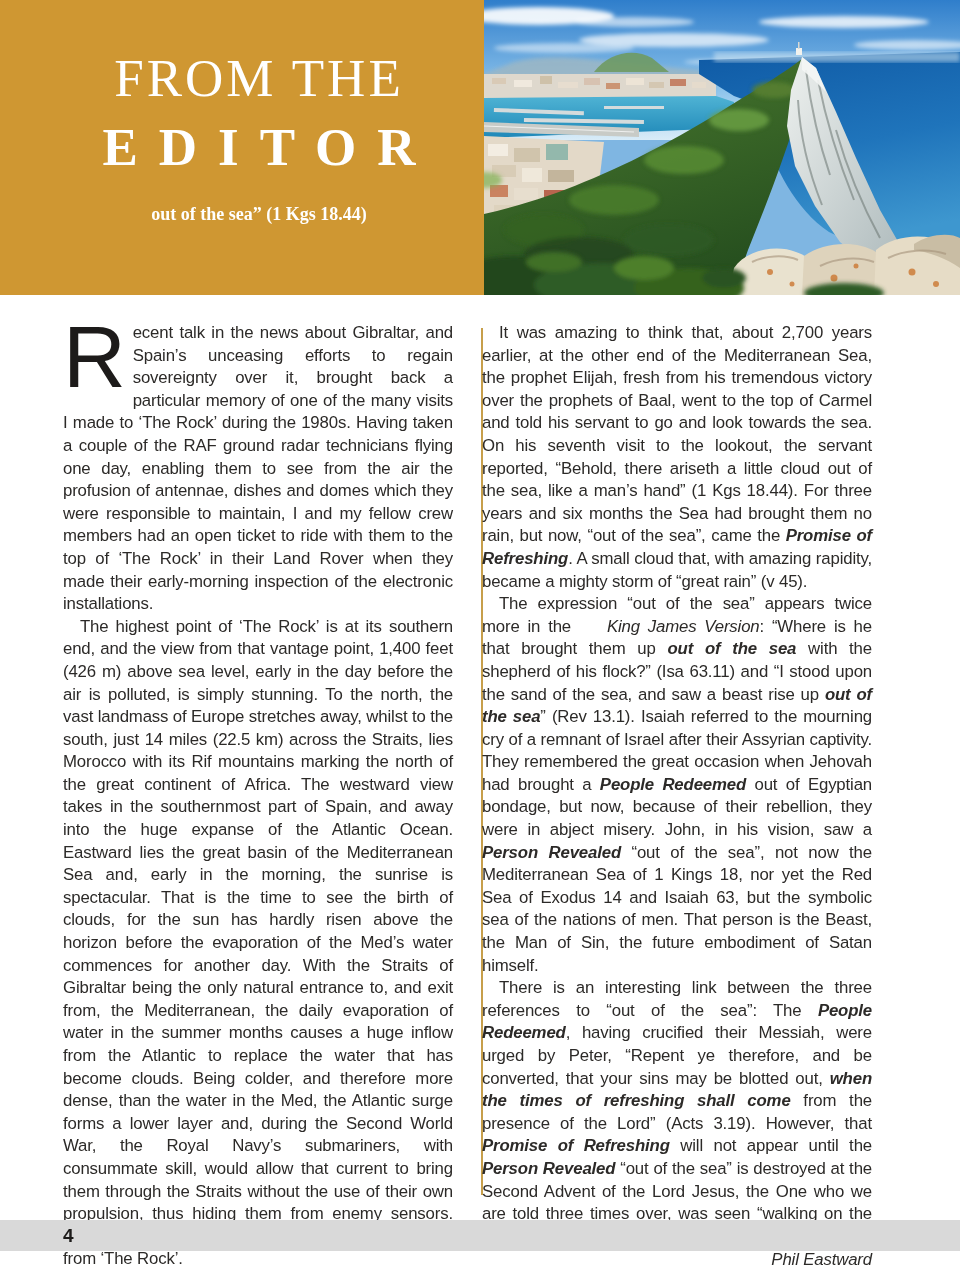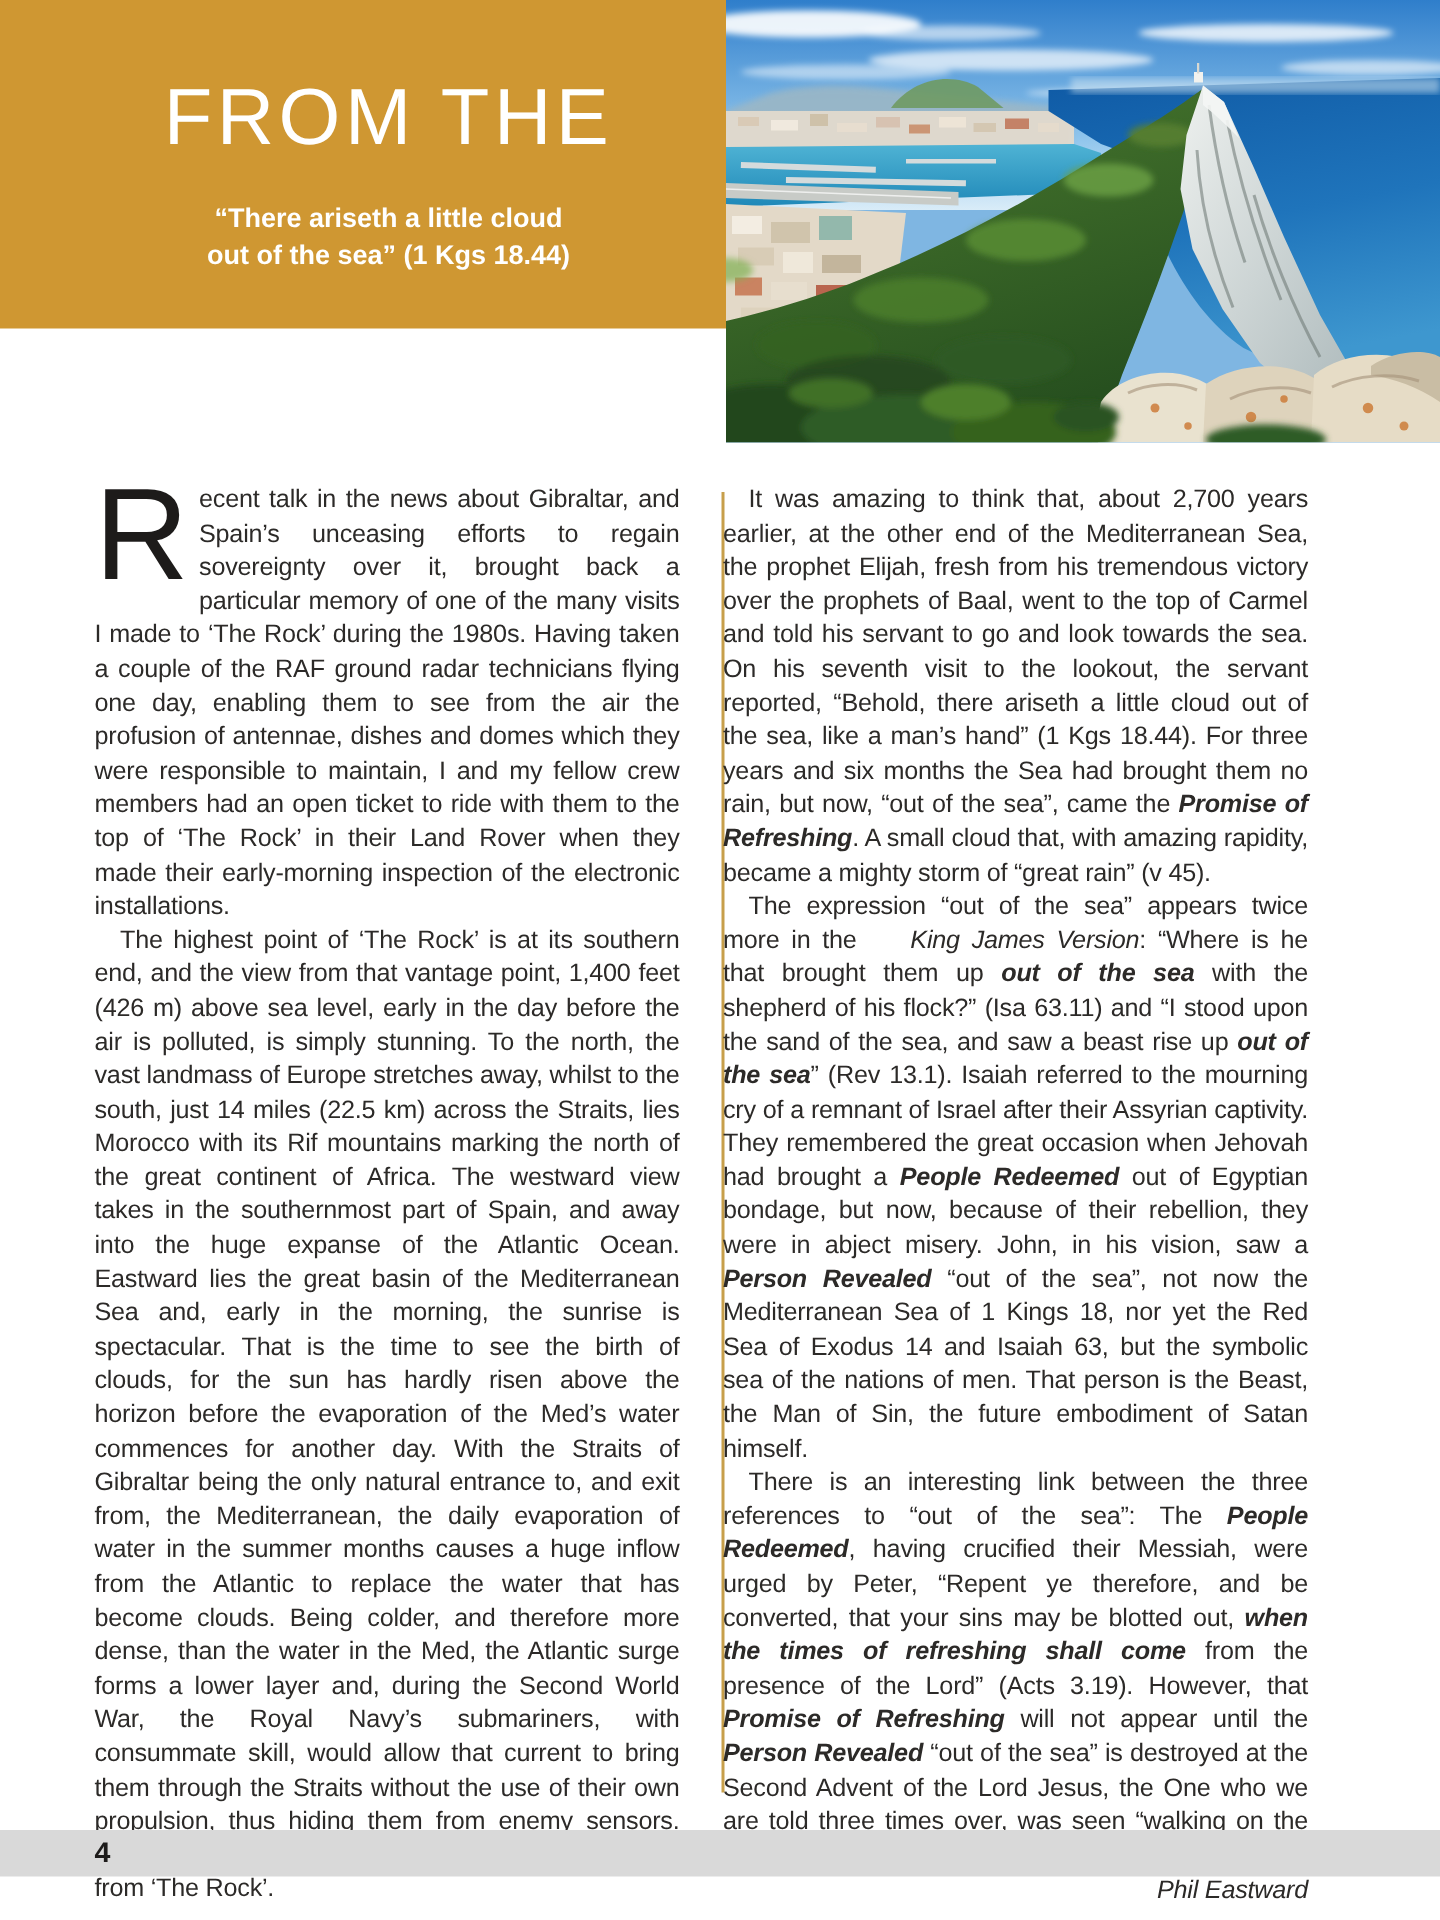--- a/index.html
+++ b/index.html
@@ -18,23 +18,24 @@
     font-family:"Liberation Sans",sans-serif;
     color:var(--body_text);
     overflow:hidden;
   }
   
   .header-row{
     position:absolute;top:0;left:0;width:960px;height:295px;
     display:flex;
   }
   .header-block{
-    width:484px;height:219px;
+    width:484px;height:295px;
     background:var(--header_gold);
     color:var(--header_text);
+    font-family:Liberation Serif, serif;
   }
   .header-inner{
     padding-top:52px;
     margin-left:34px;
     text-align:center;
   }
   .title-line1{
     font-size:53px;
     font-weight:300;
     letter-spacing:3px;
@@ -106,22 +107,22 @@
 </style>
 </head>
 <body>
 
 <div class="page">
 
   <div class="header-row">
     <div class="header-block">
       <div class="header-inner">
         <div class="title-line1">FROM THE</div>
+        <div class="title-line2">EDITOR</div>
         <div class="header-quote">
-          <div>“There ariseth a little cloud</div>
           <div>out of the sea” (1 Kgs 18.44)</div>
         </div>
       </div>
     </div>
     <div class="hero">
 
       <svg viewBox="0 0 476 295" preserveAspectRatio="none">
         <defs>
           <linearGradient id="g-sky" x1="0" y1="0" x2="0" y2="1">
             <stop offset="0" stop-color="#2f7ecb"></stop>

